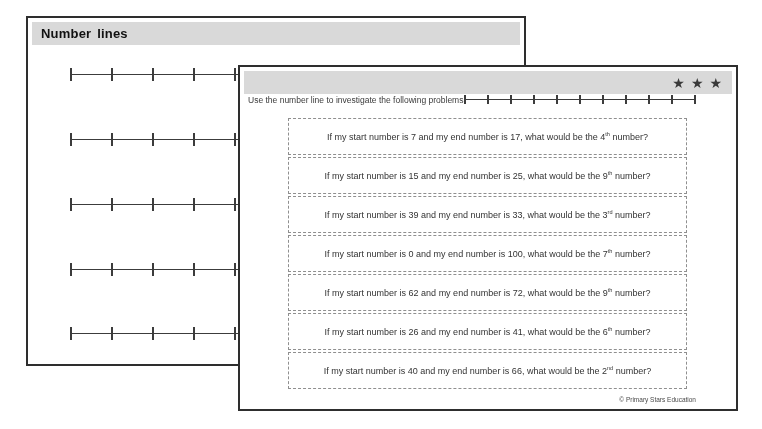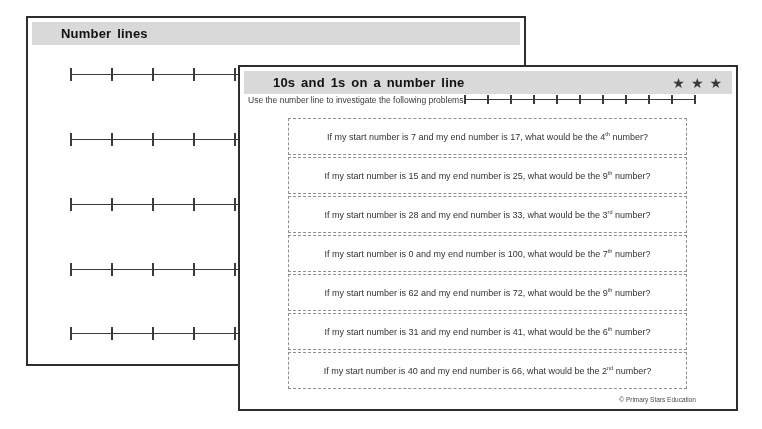--- a/index.html
+++ b/index.html
@@ -4,21 +4,21 @@
 <style>
   html,body{margin:0;padding:0;background:#ffffff;}
   body{width:762px;height:429px;font-family:"Liberation Sans",sans-serif;}
   .stage{position:relative;width:762px;height:429px;background:#ffffff;overflow:hidden;}
 
   .page{position:absolute;background:#ffffff;border:2px solid #2e2e2e;box-sizing:border-box;}
   .back-page{left:26px;top:16px;width:500px;height:350px;z-index:1;}
   .front-page{left:238px;top:65px;width:500px;height:346px;z-index:2;}
 
   .band{position:absolute;left:4px;right:4px;top:4px;height:23px;background:#d9d9d9;display:flex;align-items:center;}
-  .band-title{font-weight:bold;font-size:13px;color:#111111;padding-left:9px;letter-spacing:0.2px;word-spacing:2px;white-space:nowrap;margin-left:20px;}
+  .band-title{font-weight:bold;font-size:13px;color:#111111;padding-left:9px;letter-spacing:0.2px;word-spacing:2px;white-space:nowrap;}
   .stars{margin-left:auto;padding-right:10px;display:flex;gap:6px;}
   .star{font-size:14px;line-height:14px;color:#3a3a3a;}
 
   
   .numline{display:flex;justify-content:space-between;align-items:center;position:relative;}
   .numline::before{content:"";position:absolute;left:0;right:0;top:calc(50% - 1px);height:0;border-top:1.5px solid #3c3c3c;}
   .numline i{display:block;width:1.5px;background:#3c3c3c;height:100%;position:relative;}
 
   .bp-line{position:absolute;left:42px;width:412px;height:13px;}
   .bp-line.l1{top:50px}.bp-line.l2{top:115px}.bp-line.l3{top:180px}.bp-line.l4{top:245px}.bp-line.l5{top:309px}
@@ -103,21 +103,20 @@
         <i></i>
         <i></i>
         <i></i>
         <i></i>
         <i></i>
       </div>
   </div>
 
   <div class="page front-page">
     <div class="band">
-      <span class="band-title">10s and 1s on a number line</span>
       <span class="stars">
         <span class="star">★</span>
         <span class="star">★</span>
         <span class="star">★</span>
       </span>
     </div>
 
     <div class="instruction">Use the number line to investigate the following problems.</div>
     <div class="numline mini-line">
         <i></i>
@@ -134,30 +133,30 @@
       </div>
 
     <div class="questions">
       <div class="qbox">
           <span><span>If my start number is 7 and my end number is 17, what would be the 4</span><sup>th</sup><span> number?</span></span>
         </div>
       <div class="qbox">
           <span><span>If my start number is 15 and my end number is 25, what would be the 9</span><sup>th</sup><span> number?</span></span>
         </div>
       <div class="qbox">
-          <span><span>If my start number is 28 and my end number is 33, what would be the 3</span><sup>rd</sup><span> number?</span></span>
+          <span><span>If my start number is 39 and my end number is 33, what would be the 3</span><sup>rd</sup><span> number?</span></span>
         </div>
       <div class="qbox">
           <span><span>If my start number is 0 and my end number is 100, what would be the 7</span><sup>th</sup><span> number?</span></span>
         </div>
       <div class="qbox">
           <span><span>If my start number is 62 and my end number is 72, what would be the 9</span><sup>th</sup><span> number?</span></span>
         </div>
       <div class="qbox">
-          <span><span>If my start number is 31 and my end number is 41, what would be the 6</span><sup>th</sup><span> number?</span></span>
+          <span><span>If my start number is 26 and my end number is 41, what would be the 6</span><sup>th</sup><span> number?</span></span>
         </div>
       <div class="qbox">
           <span><span>If my start number is 40 and my end number is 66, what would be the 2</span><sup>nd</sup><span> number?</span></span>
         </div>
     </div>
 
     <div class="footer">© Primary Stars Education</div>
   </div>
 
 </div>

